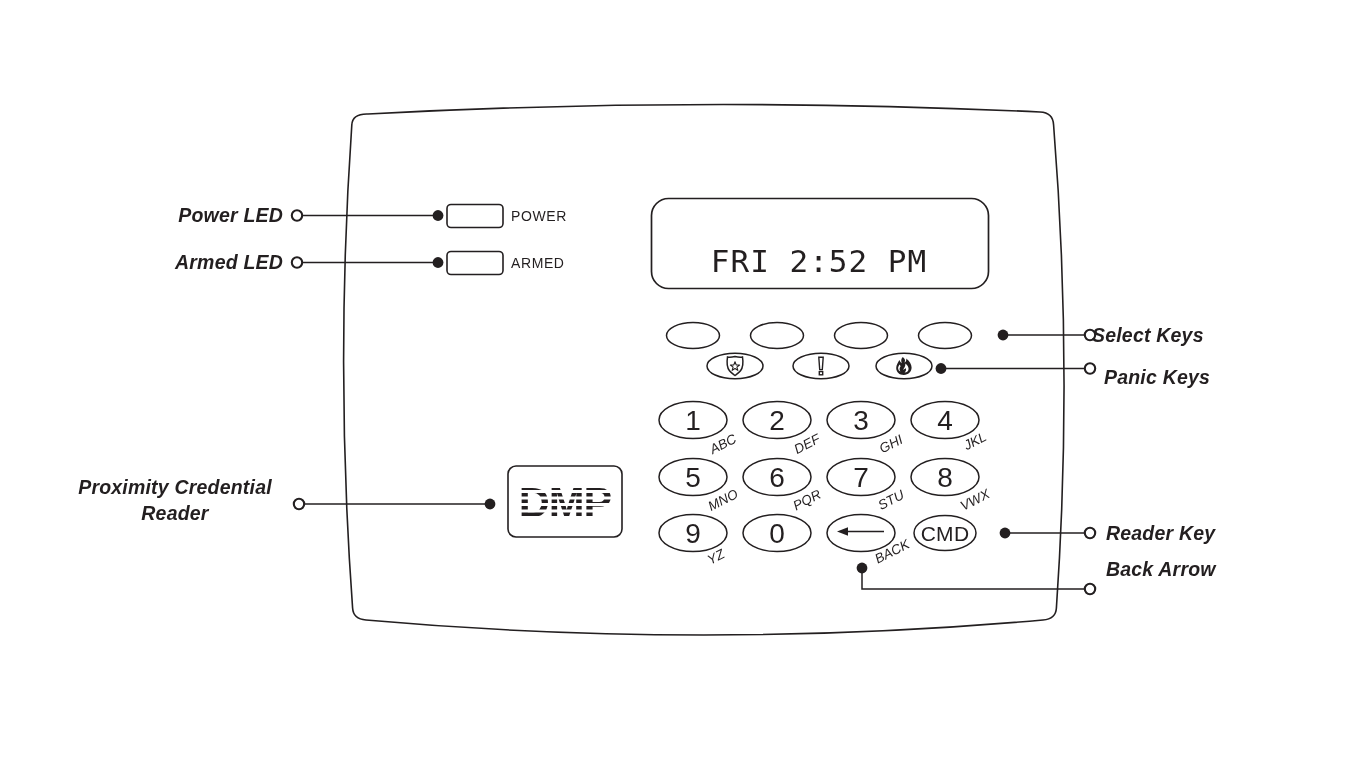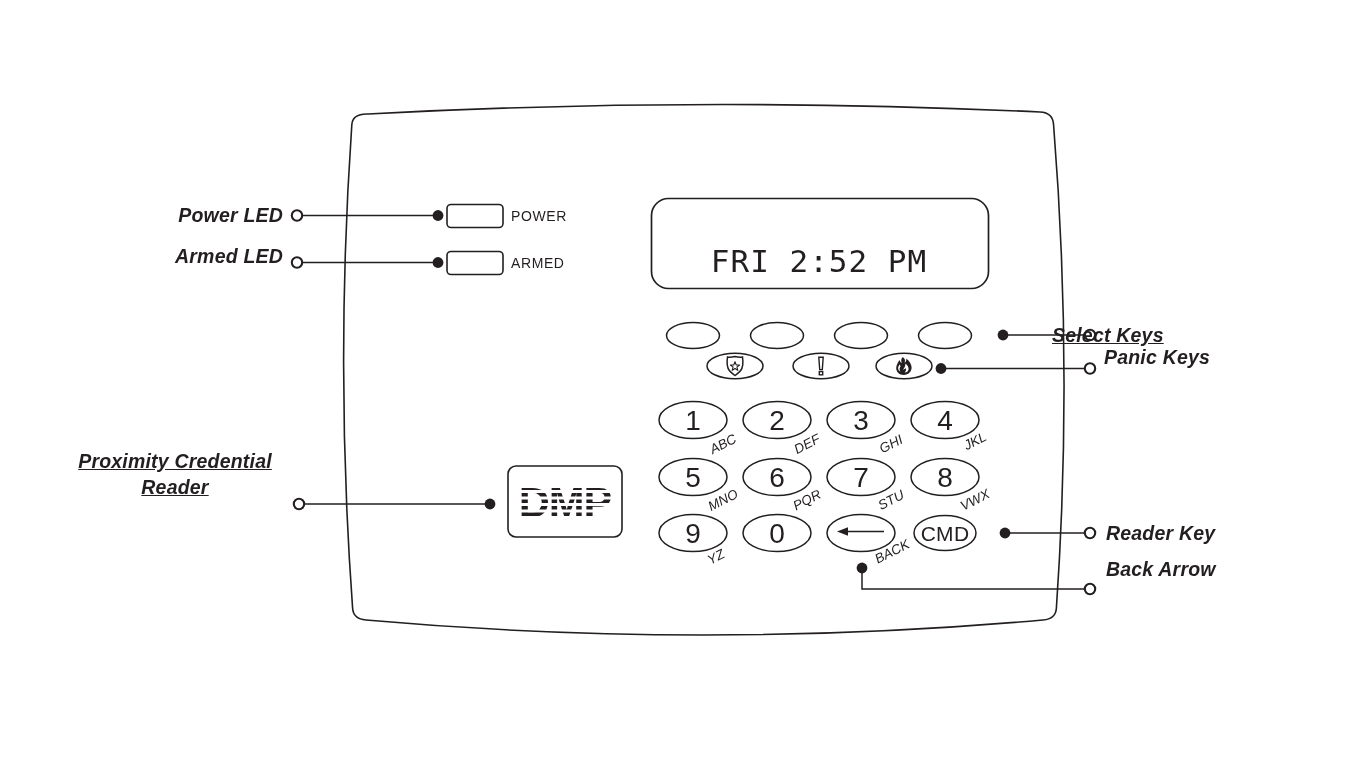--- a/index.html
+++ b/index.html
@@ -177,19 +177,19 @@
     <circle cx="297" cy="262.5" r="5.2"></circle>
     <circle cx="299" cy="504" r="5.2"></circle>
     <circle cx="1090" cy="335" r="5.2"></circle>
     <circle cx="1090" cy="368.5" r="5.2"></circle>
     <circle cx="1090" cy="533" r="5.2"></circle>
     <circle cx="1090" cy="589" r="5.2"></circle>
   </g>
 </svg>
 
   <div class="callout right-align" style="left:93px;top:202px;width:190px;">Power LED</div>
-  <div class="callout right-align" style="left:93px;top:243px;width:190px;">Armed LED</div>
-  <div class="callout center-align wrap" style="left:55px;top:448px;width:240px;text-decoration:underline;">Proximity Credential Reader</div>
-  <div class="callout" style="left:1052px;top:322px;text-decoration:underline;">Select Keys</div>
-  <div class="callout" style="left:1104px;top:344px;">Panic Keys</div>
+  <div class="callout right-align" style="left:93px;top:249px;width:190px;">Armed LED</div>
+  <div class="callout center-align wrap" style="left:55px;top:474px;width:240px;">Proximity Credential Reader</div>
+  <div class="callout" style="left:1092px;top:322px;">Select Keys</div>
+  <div class="callout" style="left:1104px;top:364px;">Panic Keys</div>
   <div class="callout" style="left:1106px;top:520px;">Reader Key</div>
   <div class="callout" style="left:1106px;top:556px;">Back Arrow</div>
 </div>
 
 </body></html>

